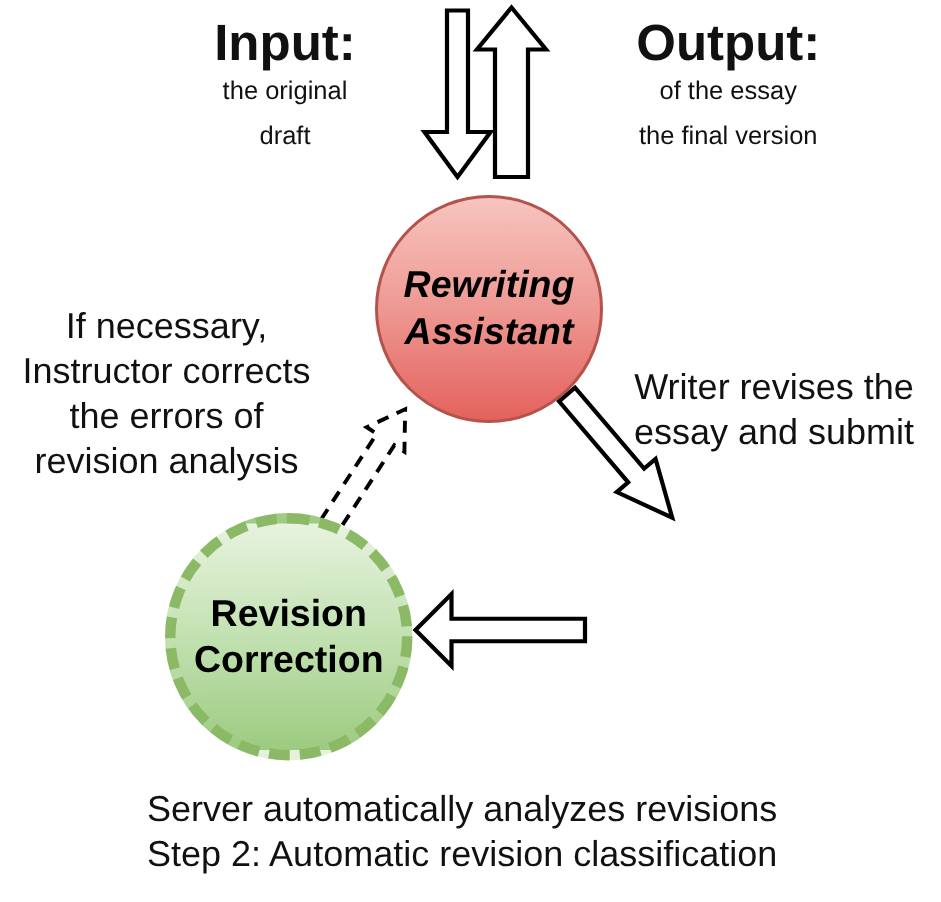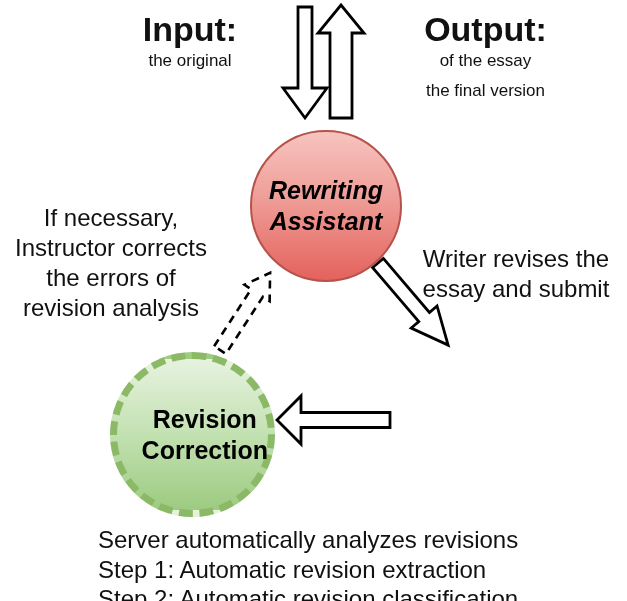--- a/index.html
+++ b/index.html
@@ -51,24 +51,23 @@
     background: linear-gradient(180deg, #f7c4bf 0%, #ef9d97 45%, #e4625d 100%);
     border: 2px solid #b5524b;
     font-style: italic;
   }
   .circle-blue {
     left: 384px; top: 343px; width: 158px; height: 158px;
     background: linear-gradient(180deg, #dce7f6 0%, #c9d9f0 40%, #a2bde4 100%);
     border: 2px solid #7090c0;
   }
   .circle-green {
-    left: 110px; top: 352px; width: 165px; height: 165px;
+    left: 110px; top: 342px; width: 165px; height: 165px;
     background: linear-gradient(180deg, #e7f2df 0%, #c6e3b6 45%, #9dcb81 100%);
     border: 7px dashed #8bb966;
-    align-items: flex-end;
   }
   svg.arrow { position: absolute; overflow: visible; }
   .solid-arrow {
     fill: #ffffff;
     stroke: #000000;
     stroke-width: 2.8;
     stroke-linejoin: miter;
   }
   .dashed-arrow {
     fill: none;
@@ -121,20 +120,21 @@
   <div class="circle circle-green">
     <div class="clabel">
       <div>Revision</div>
       <div>Correction</div>
     </div>
   </div>
 
   <div class="note abs" style="left:100px; top:13px; width:180px;">
     <div class="io-title">Input:</div>
     <div class="io-body">the original</div>
+    <div class="io-body">draft</div>
   </div>
 
   <div class="note abs" style="left:393px; top:13px; width:185px;">
     <div class="io-title">Output:</div>
     <div class="io-body">of the essay</div>
     <div class="io-body">the final version</div>
   </div>
 
   <div class="note abs" style="left:0px; top:203px; width:222px;">
     <div>If necessary,</div>
@@ -143,17 +143,16 @@
     <div>revision analysis</div>
   </div>
 
   <div class="note abs" style="left:405px; top:244px; width:222px;">
     <div>Writer revises the</div>
     <div>essay and submit</div>
   </div>
 
   <div class="bottom-note abs" style="left:98px; top:509px;margin-top:16px;">
     <div>Server automatically analyzes revisions</div>
-    <div>Step 1: Automatic revision extraction</div>
     <div>Step 2: Automatic revision classification</div>
   </div>
 
 </div>
 
 </body></html>

